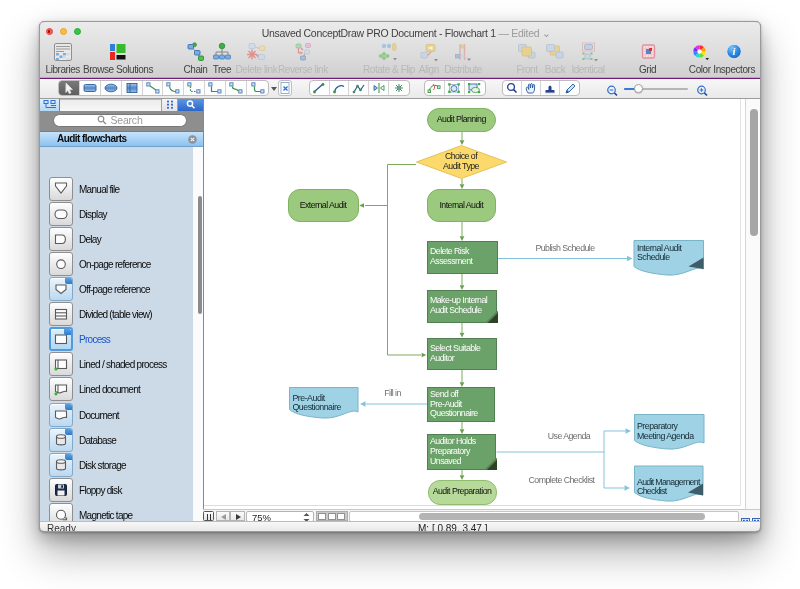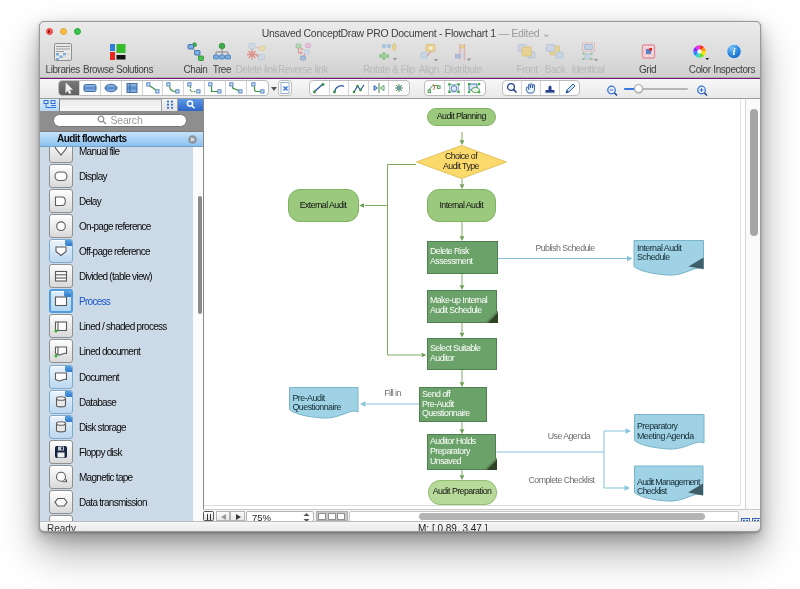--- a/index.html
+++ b/index.html
@@ -43,21 +43,21 @@
   #sidebar { position:absolute; left:0; top:77px; width:162.5px; height:422px; background:#ccdae8; }
   #sb-toprow { position:absolute; left:0; top:0; width:100%; height:12px; background:linear-gradient(#d6d6d6,#c2c2c2); border-bottom:1px solid #8e8e8e; }
   #sb-search { position:absolute; left:0; top:12px; width:100%; height:21px; background:#8e8e8e; border-bottom:1px solid #7c7c7c; }
   #sb-field { position:absolute; left:13px; top:2.5px; width:134px; height:13px; background:#fff; border:1px solid #767676; border-radius:7px;
     font-size:10.5px; letter-spacing:-0.2px; color:#9a9a9a; display:flex; align-items:center; justify-content:center; }
   #sb-head { position:absolute; left:0; top:33px; width:100%; height:15px;
     background:linear-gradient(#c6e3fb,#8cc1ee); border-bottom:1px solid #6fa3cc;
     font-size:10px; letter-spacing:-0.55px; font-weight:bold; color:#0b0b0b; line-height:14px; }
   #sb-head span { margin-left:17px; }
   #sb-list { position:absolute; left:0; top:48px; width:152.5px; height:374px; overflow:hidden; }
-  .item { position:absolute; left:0; width:100%; height:25px; }
+  .item { position:absolute; left:0; width:100%; height:25px;margin-top:38px; }
   .ibox { position:absolute; left:9px; top:0.5px; width:24px; height:24px; border-radius:3px;
     background:linear-gradient(#fefefe,#d9d9d9); border:1px solid #8f8f8f;
     box-shadow: inset 0 1px 0 #fff; }
   .ibox.blue { background:linear-gradient(#eaf4fd,#bcd8ef); border-color:#7da9cc; }
   .ibox.selblue { background:linear-gradient(#dceefb,#b3d7f2); border:2px solid #4f9be0; }
   .itxt { position:absolute; left:39px; top:50%; transform:translateY(-50%); font-size:10px; letter-spacing:-0.72px; color:#0a0a0a; white-space:nowrap; }
   .itxt.blue { color:#1a56c8; }
   .ishape { position:absolute; left:50%; top:50%; transform:translate(-50%,-50%); }
   .badge { position:absolute; right:0px; top:0px; width:7px; height:6px; background:linear-gradient(#5aa2e0,#2f78cc); border-radius:0 2px 0 2px; }
   #sb-vtrack { position:absolute; left:152.5px; top:48px; width:10px; height:374px; background:#fbfbfb; }
@@ -733,41 +733,41 @@
           <polygon points="484,393.5 499,384.5 499,396.5" fill="#3f5d68"></polygon>
         </g>
 
         <g font-size="8.8" letter-spacing="-0.55" fill="#6e6e6e" font-family="Liberation Sans, sans-serif" text-anchor="middle">
           <text x="361" y="152">Publish Schedule</text>
           <text x="188.5" y="297">Fill in</text>
           <text x="365" y="340">Use Agenda</text>
           <text x="357.5" y="383.5">Complete Checklist</text>
         </g>
       </svg>
-      <div class="shp term" style="left:223.5px; top:9px;  width:68.5px; height:18px;">Audit Planning</div>
+      <div class="shp term" style="left:223.5px; top:9px;  width:68.5px; height:24px;">Audit Planning</div>
       <div class="shp" style="left:212.5px; top:46px; width:90px; height:34px; display:flex; align-items:center; justify-content:center; text-align:center; color:#222;">Choice of<br>Audit Type</div>
       <div class="shp term" style="left:84px;  top:90px; width:71px; height:33px;">External Audit</div>
       <div class="shp term" style="left:223.5px; top:90px; width:68.5px; height:33px;">Internal Audit</div>
       <div class="shp proc" style="left:223px; top:141.5px; width:71.5px; height:33.5px;">
           <span>Delete Risk</span>
           <span>Assessment</span>
         </div>
       <div class="shp proc" style="left:223px; top:191px; width:70.5px; height:32.5px;">
           <span>Make-up Internal</span>
           <span>Audit Schedule</span>
         </div>
       <svg class="abs" style="left:281px; top:210.5px;" width="13" height="13">
           <polygon points="1.5,13 13,13 13,1.5" fill="#2c4425"></polygon>
           <line x1="1.5" y1="13" x2="13" y2="1.5" stroke="#5b8153" stroke-width="1.8"></line>
         </svg>
       <div class="shp proc" style="left:223px; top:238.5px; width:70.5px; height:32.5px;">
           <span>Select Suitable</span>
           <span>Auditor</span>
         </div>
-      <div class="shp proc" style="left:215px; top:288px; width:68.9px; height:35px;">
+      <div class="shp proc" style="left:223px; top:288px; width:68.9px; height:35px;">
           <span>Send off</span>
           <span>Pre-Audit</span>
           <span>Questionnaire</span>
         </div>
       <div class="shp proc" style="left:223px; top:335px; width:69.5px; height:35.5px;">
           <span>Auditor Holds</span>
           <span>Preparatory</span>
           <span>Unsaved</span>
         </div>
       <svg class="abs" style="left:280px; top:357.5px;" width="13" height="13">

